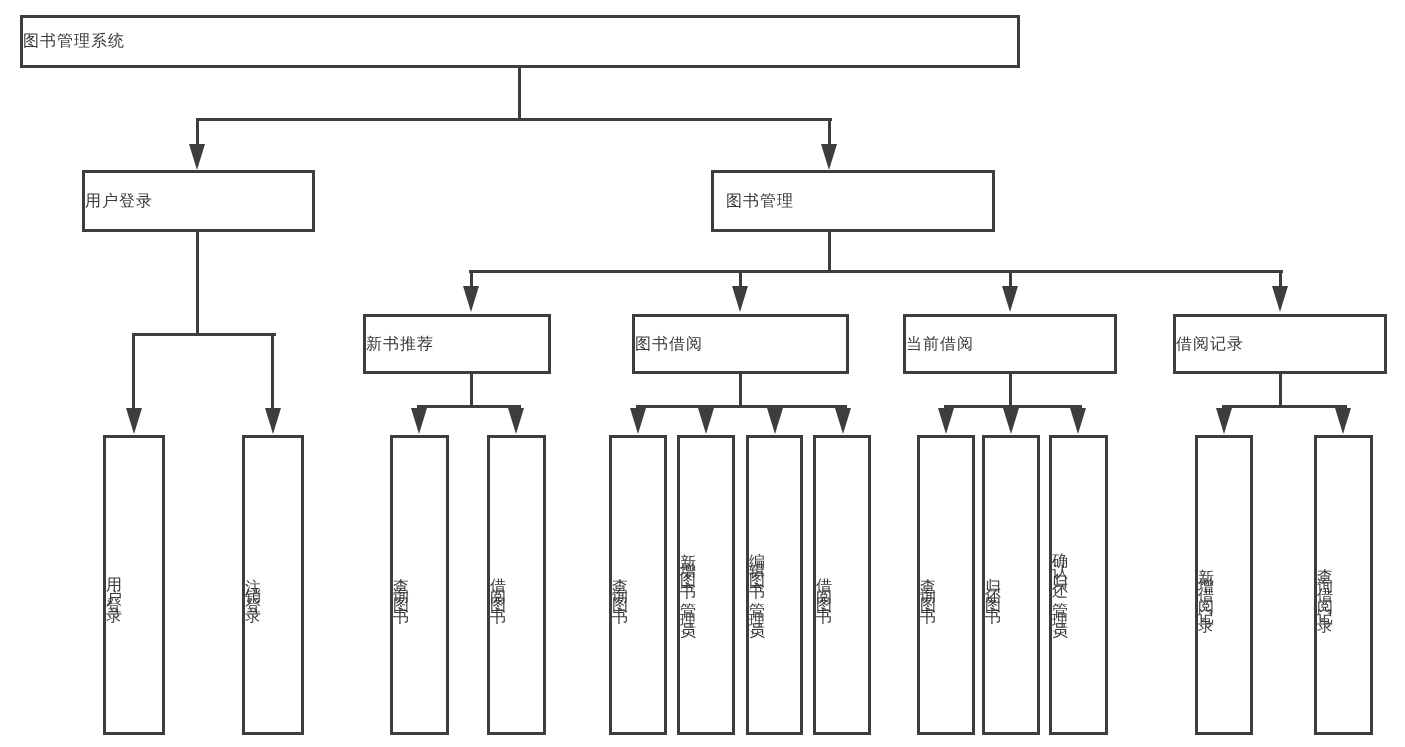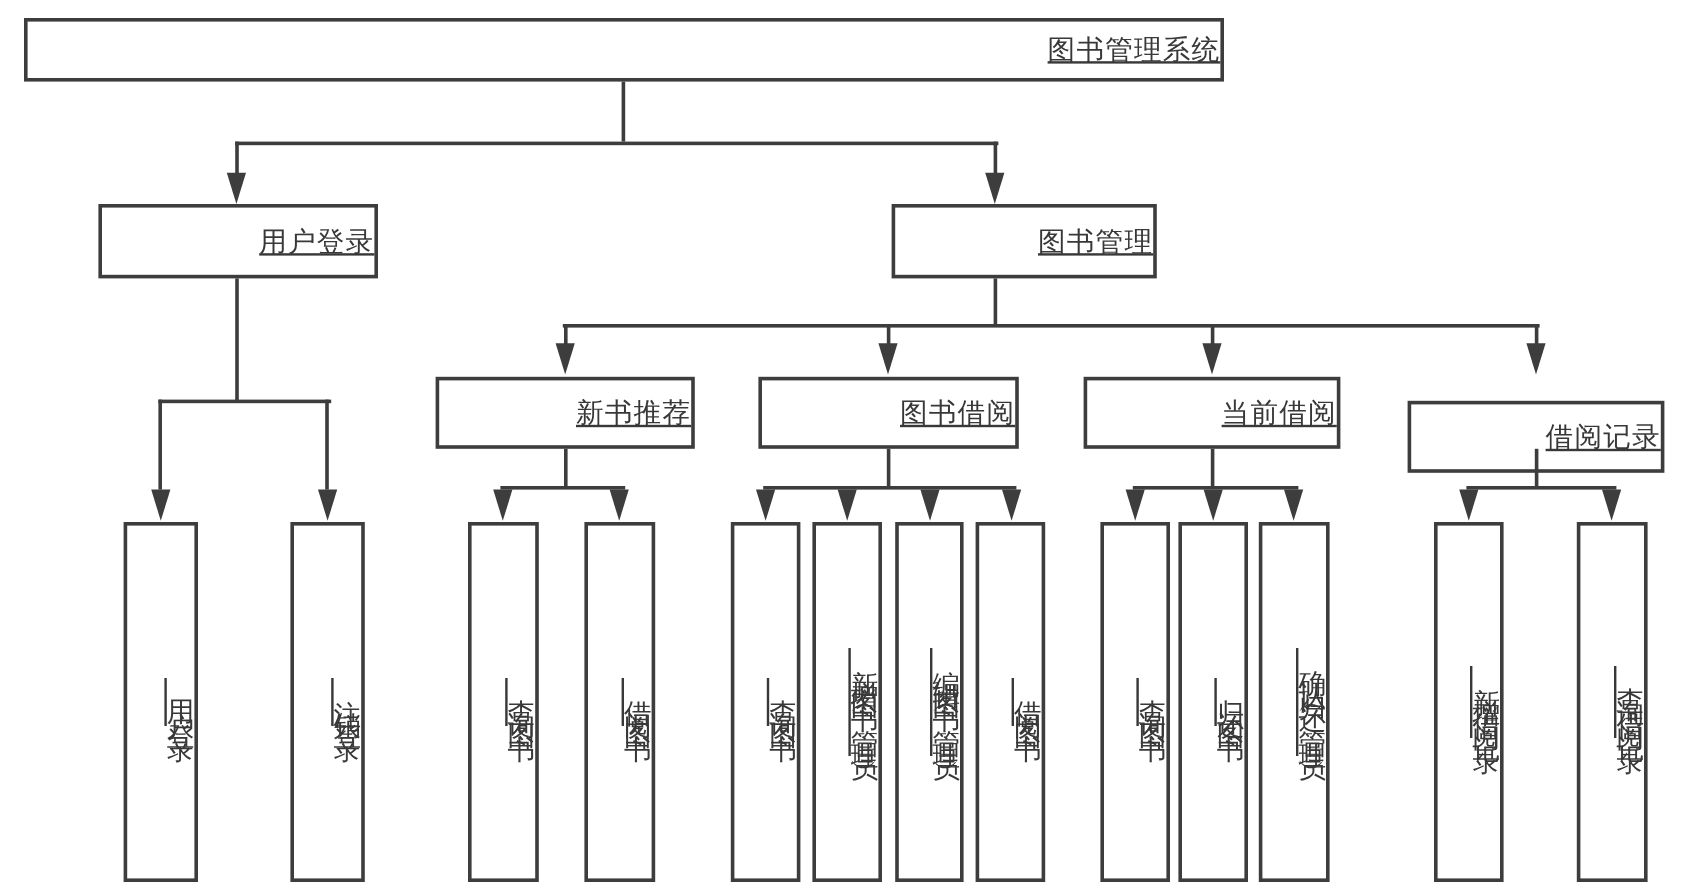--- a/index.html
+++ b/index.html
@@ -17,25 +17,24 @@
     font-family: "Liberation Sans", sans-serif;
     overflow: hidden;
   }
   .node {
     position: absolute;
     box-sizing: border-box;
     border: 3px solid var(--line);
     background: var(--fill);
     display: flex;
     align-items: center;
-    justify-content: flex-end;
+    justify-content: flex-start;
     color: var(--text);
-    font-size: 23px;
+    font-size: 16px;
     letter-spacing: 1px;
-    text-decoration: underline;
   }
   .node.vertical span {
     writing-mode: vertical-rl;
     text-orientation: mixed;
     letter-spacing: 10px;
     line-height: 1;
     white-space: nowrap;
   }
   .hline { position: absolute; height: 3px; background: var(--line); }
   .vline { position: absolute; width: 3px; background: var(--line); }
@@ -68,21 +67,21 @@
   <div class="vline" style="left:518px; top:68px; height:50px;"></div>
   <div class="hline" style="left:196px; top:118px; width:636px;"></div>
   <div class="vline" style="left:196px; top:118px; height:28px;"></div>
   <div class="arrow" style="left:189px; top:144px;"></div>
   <div class="vline" style="left:828px; top:118px; height:28px;"></div>
   <div class="arrow" style="left:821px; top:144px;"></div>
 
   <div class="node" style="left:82px; top:170px; width:233px; height:62px;">
     <span>用户登录</span>
   </div>
-  <div class="node" style="left:743px; top:170px; width:221px; height:62px;">
+  <div class="node" style="left:711px; top:170px; width:284px; height:62px;padding-left:12px;">
     <span>图书管理</span>
   </div>
 
   <div class="vline" style="left:196px; top:232px; height:103px;"></div>
   <div class="hline" style="left:132px; top:333px; width:144px;"></div>
   <div class="vline" style="left:132px; top:333px; height:75px;"></div>
   <div class="arrow" style="left:126px; top:408px;"></div>
   <div class="vline" style="left:271px; top:333px; height:75px;"></div>
   <div class="arrow" style="left:265px; top:408px;"></div>
 
@@ -90,30 +89,30 @@
   <div class="hline" style="left:469px; top:270px; width:814px;"></div>
   <div class="vline" style="left:470px; top:270px; height:18px;"></div>
   <div class="arrow" style="left:463px; top:286px;"></div>
   <div class="vline" style="left:739px; top:270px; height:18px;"></div>
   <div class="arrow" style="left:732px; top:286px;"></div>
   <div class="vline" style="left:1009px; top:270px; height:18px;"></div>
   <div class="arrow" style="left:1002px; top:286px;"></div>
   <div class="vline" style="left:1279px; top:270px; height:18px;"></div>
   <div class="arrow" style="left:1272px; top:286px;"></div>
 
-  <div class="node" style="left:363px; top:314px; width:216px; height:60px;padding-left:40px;">
+  <div class="node" style="left:363px; top:314px; width:188px; height:60px;">
     <span>新书推荐</span>
   </div>
   <div class="node" style="left:903px; top:314px; width:214px; height:60px;">
     <span>当前借阅</span>
   </div>
   <div class="node" style="left:632px; top:314px; width:217px; height:60px;">
     <span>图书借阅</span>
   </div>
-  <div class="node" style="left:1173px; top:314px; width:214px; height:60px;margin-top:20px;">
+  <div class="node" style="left:1173px; top:314px; width:214px; height:60px;">
     <span>借阅记录</span>
   </div>
 
   <div class="vline" style="left:470px; top:374px; height:33px;"></div>
   <div class="hline" style="left:417px; top:405px; width:104px;"></div>
   <div class="arrow" style="left:411px; top:408px;"></div>
   <div class="arrow" style="left:508px; top:408px;"></div>
 
   <div class="vline" style="left:739px; top:374px; height:33px;"></div>
   <div class="hline" style="left:636px; top:405px; width:211px;"></div>

